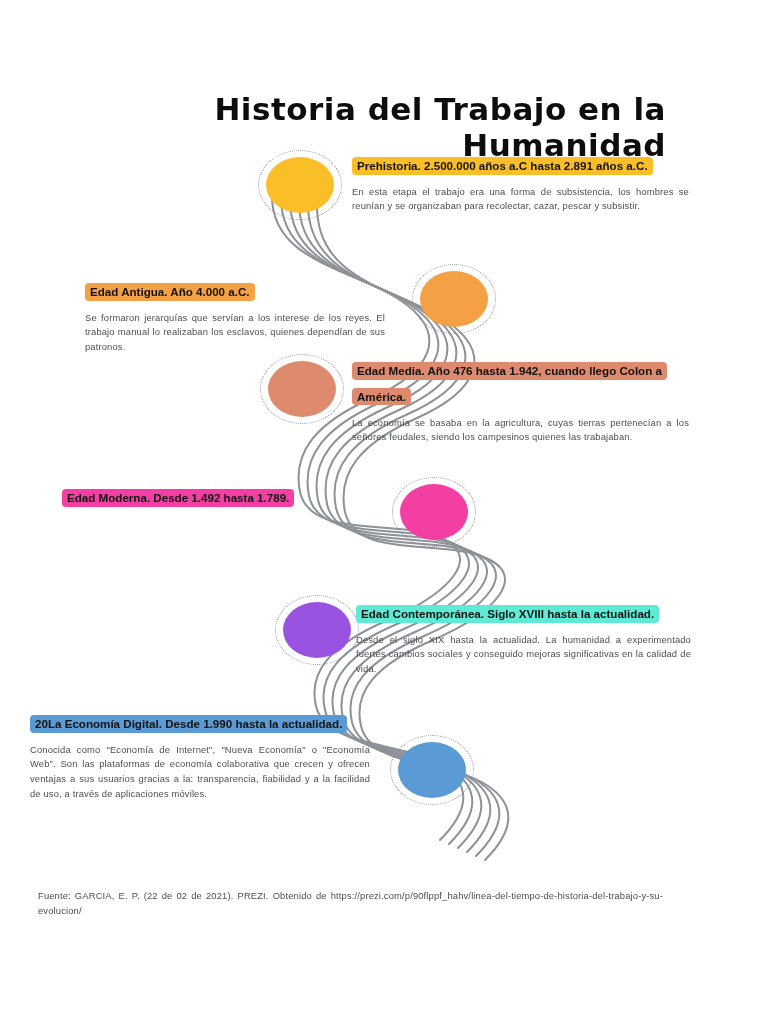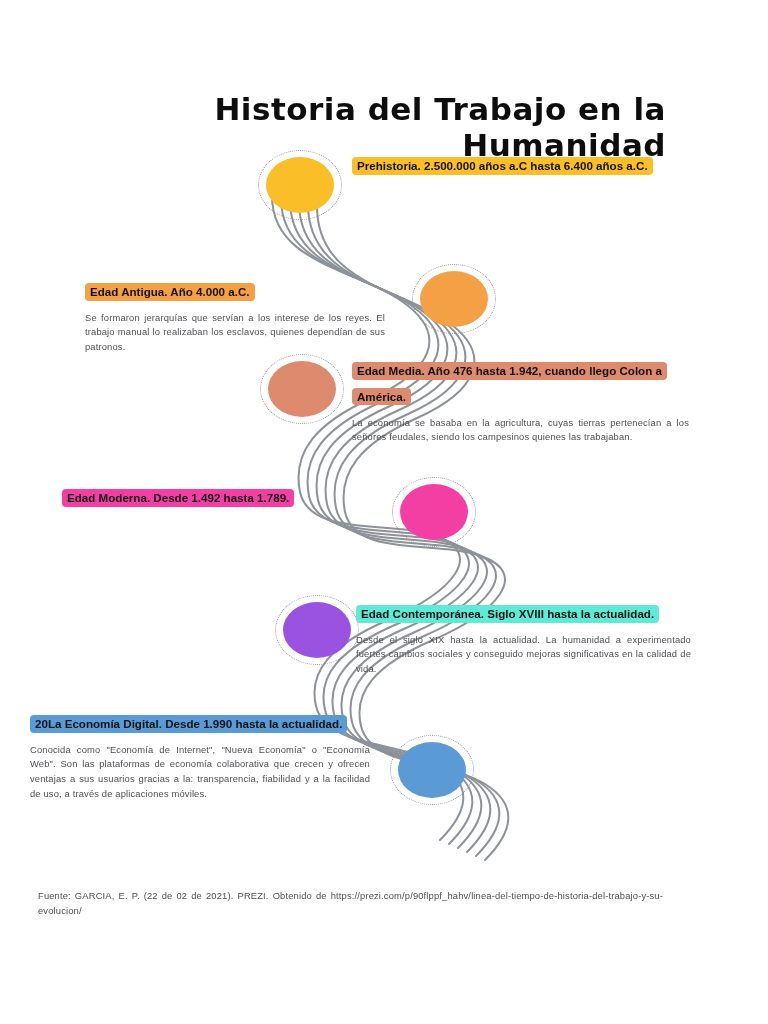--- a/index.html
+++ b/index.html
@@ -145,22 +145,23 @@
   <div id="title-block">
     <h1 id="page-title">Historia del Trabajo en la Humanidad</h1>
   </div>
 
   <div class="node" style="left:266px; top:157px;">
     <div class="ring" style="border-color: rgb(141, 146, 152);"></div>
     <div class="dot" id="dot-0" style="background: rgb(249, 190, 40);"></div>
   </div>
   <div class="entry" style="left:352px; top:152px; width:337px;">
     <div class="entry-heading-wrap">
-      <span class="entry-heading" id="head-0" style="background: rgb(249, 190, 40);">Prehistoria. 2.500.000 años a.C hasta 6.400 años a.C.</span>
-    </div>
+      <span class="entry-heading" id="head-0" style="background: rgb(249, 190, 40);">Prehistoria. 2.500.000 años a.C hasta 2.891 años a.C.</span>
+    </div>
+    <p class="entry-body">En esta etapa el trabajo era una forma de subsistencia, los hombres se reunían y se organizaban para recolectar, cazar, pescar y subsistir.</p>
   </div>
 
   <div class="node" style="left:420px; top:271px;">
     <div class="ring" style="border-color: rgb(141, 146, 152);"></div>
     <div class="dot" id="dot-1" style="background: rgb(244, 161, 69);"></div>
   </div>
   <div class="entry" style="left:85px; top:278px; width:300px;">
     <div class="entry-heading-wrap">
       <span class="entry-heading" id="head-1" style="background: rgb(244, 161, 69);">Edad Antigua. Año 4.000 a.C.</span>
     </div>

